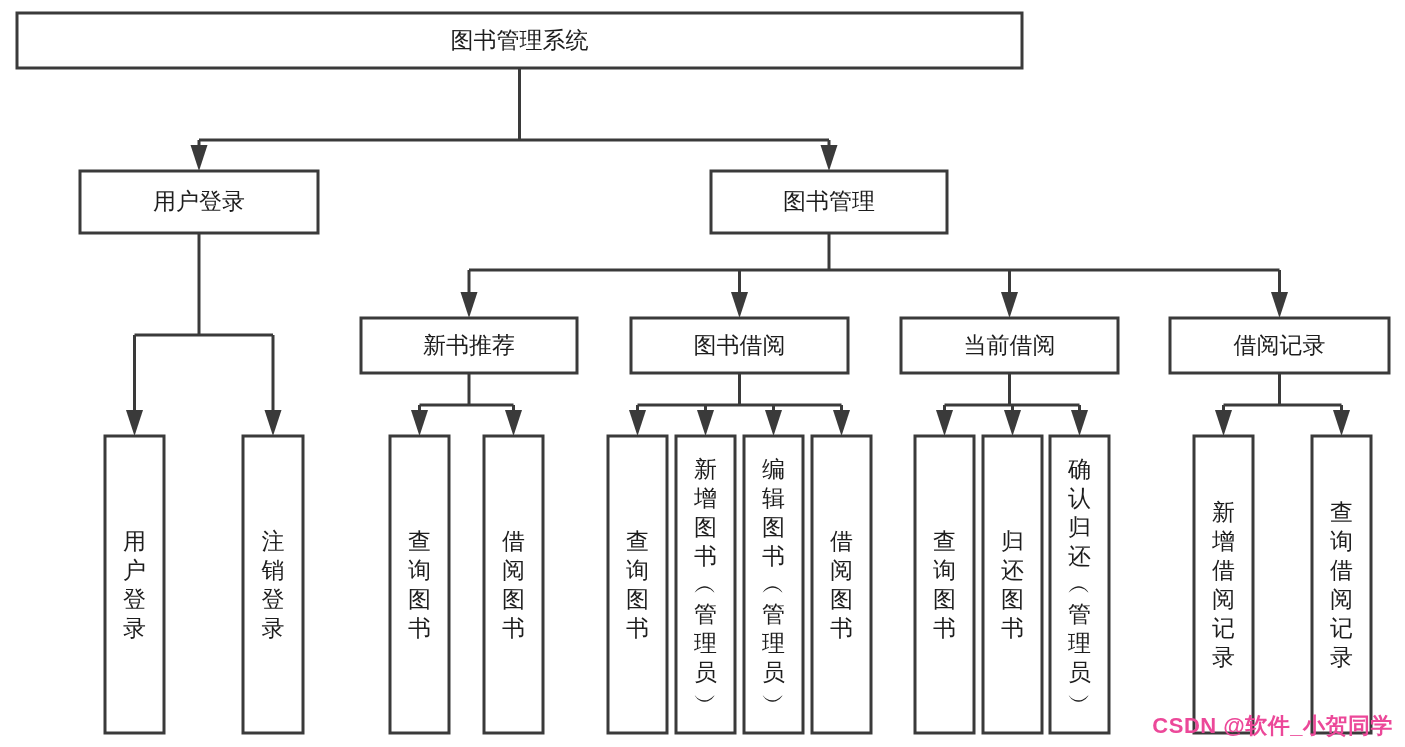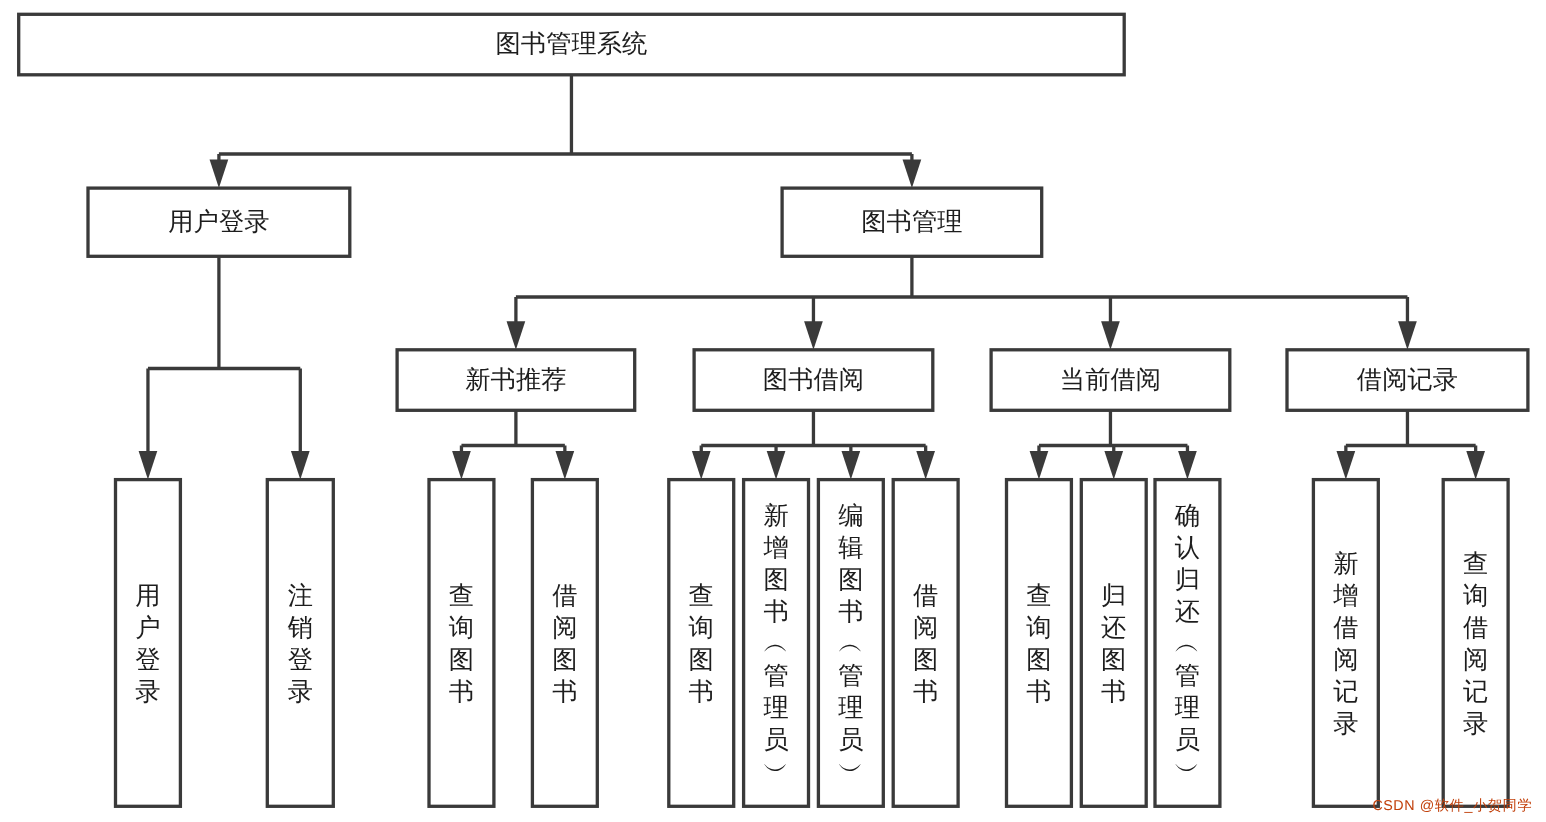--- a/index.html
+++ b/index.html
@@ -53,25 +53,26 @@
     font-family: "Liberation Sans", "DejaVu Sans", sans-serif;
     font-size: 23px;
     fill: #1d1d1d;
     text-anchor: middle;
   }
   .watermark {
     position: absolute;
     right: 12px;
     bottom: 6px;
     font-family: "Liberation Sans", "DejaVu Sans", sans-serif;
-    font-size: 13px;
-    color: #c2410c;
+    font-size: 22px;
+    color: #ec4899;
     letter-spacing: 0.5px;
     white-space: nowrap;
     pointer-events: none;
+    font-weight: bold;
   }
 </style>
 </head>
 <body>
 
 <div id="diagram-root">
   <svg id="tree-svg" viewBox="0 0 1405 747" xmlns="http://www.w3.org/2000/svg">
     <g id="edges-layer">
         <g>
           <line x1="519.5" y1="68" x2="519.5" y2="140" class="connector"></line>

